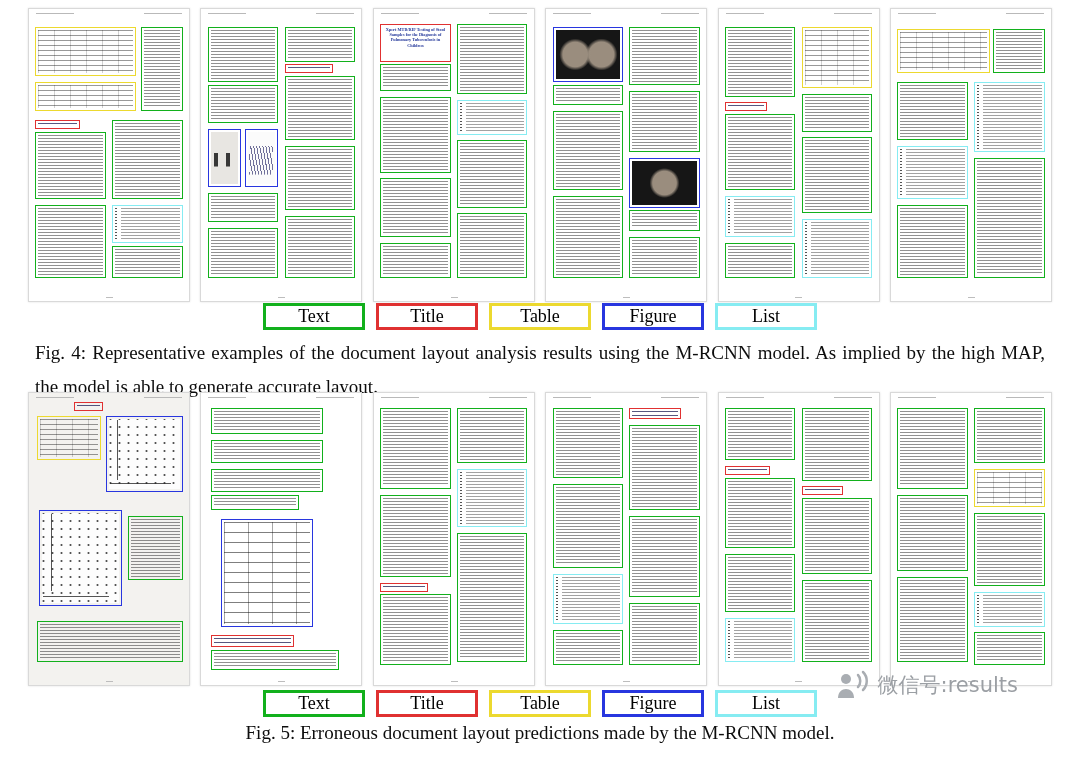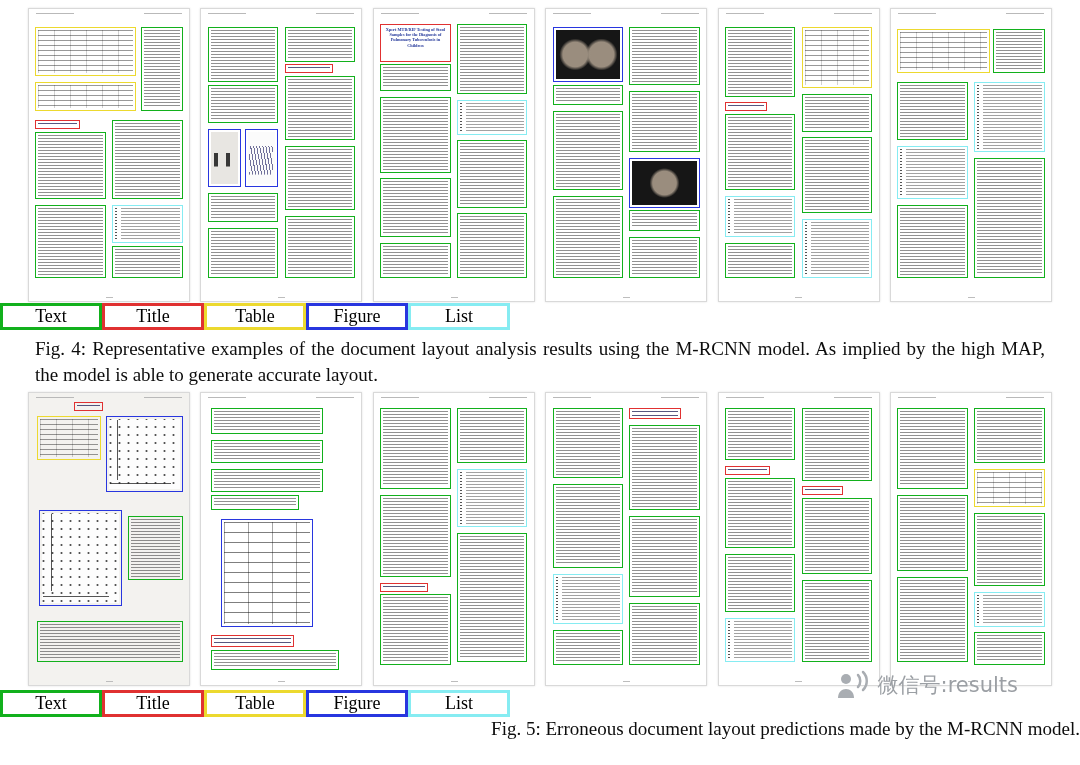--- a/index.html
+++ b/index.html
@@ -54,31 +54,31 @@
      background-size:9px 8px,1px 86%,86% 1px;
      background-position:6px 4px,12% 7%,13% 93%;}
   .region.figure.img-flow{background-color:#ffffff;
      background-image:
        repeating-linear-gradient(to bottom,rgba(0,0,0,.5) 0 1px,transparent 1px 10px),
        repeating-linear-gradient(to right,rgba(0,0,0,.35) 0 1px,transparent 1px 24px);}
   .region.has-text{background-image:none;font-size:4.3px;line-height:1.25;color:#24389a;
      font-weight:bold;text-align:center;overflow:hidden;}
 
   
-  .legend{position:absolute;left:0;right:0;display:flex;justify-content:flex-start;}
+  .legend{position:absolute;left:0;right:0;display:flex;justify-content:center;gap:11px;}
   #legend-1{top:303px;}
   #legend-2{top:690px;}
   .legend-item{box-sizing:border-box;width:102px;height:27px;border:3px solid #000;background:#fff;
      display:flex;align-items:center;justify-content:center;
      font-family:"Liberation Serif",serif;font-size:18px;color:#000;}
 
   
-  .caption{position:absolute;margin:0;font-size:19px;line-height:26px;color:#0d0d0d;}
+  .caption{position:absolute;margin:0;font-size:19px;line-height:34px;color:#0d0d0d;}
   #fig4-caption{top:336px;left:35px;width:1010px;text-align:justify;}
-  #fig5-caption{top:716px;left:0;width:100%;text-align:right;}
+  #fig5-caption{top:716px;left:0;width:100%;text-align:center;}
 
   
   .watermark{position:absolute;top:668px;right:62px;display:flex;align-items:center;gap:8px;
      color:#9b9fa4;font-family:"DejaVu Sans",sans-serif;font-size:21px;}
   .watermark svg{display:block;}
 </style>
 </head>
 <body>
 
 <div class="canvas">

